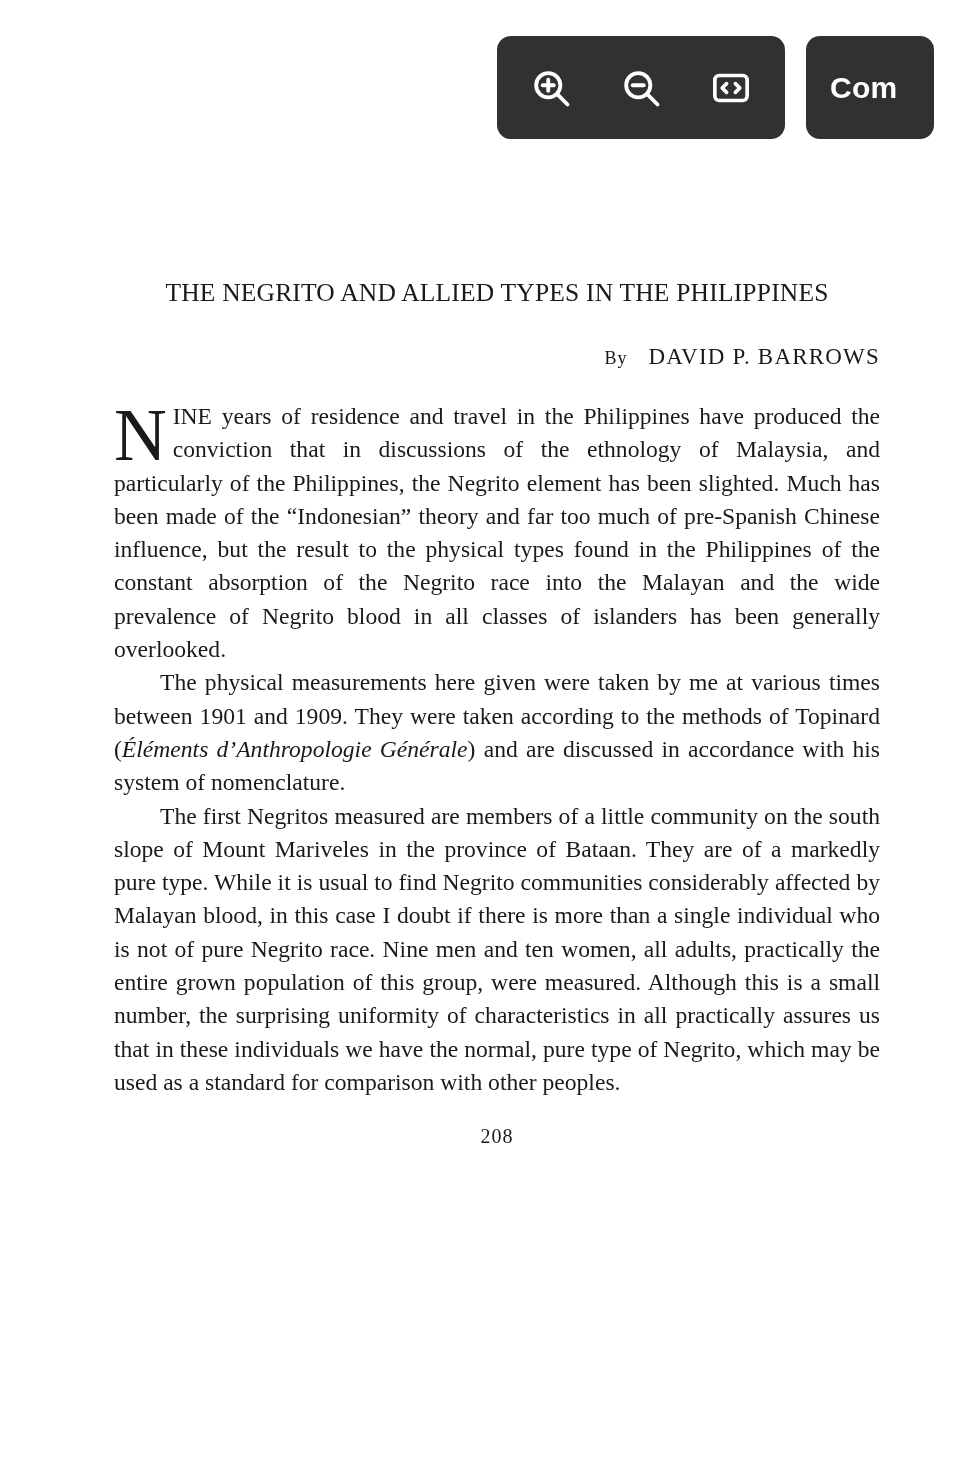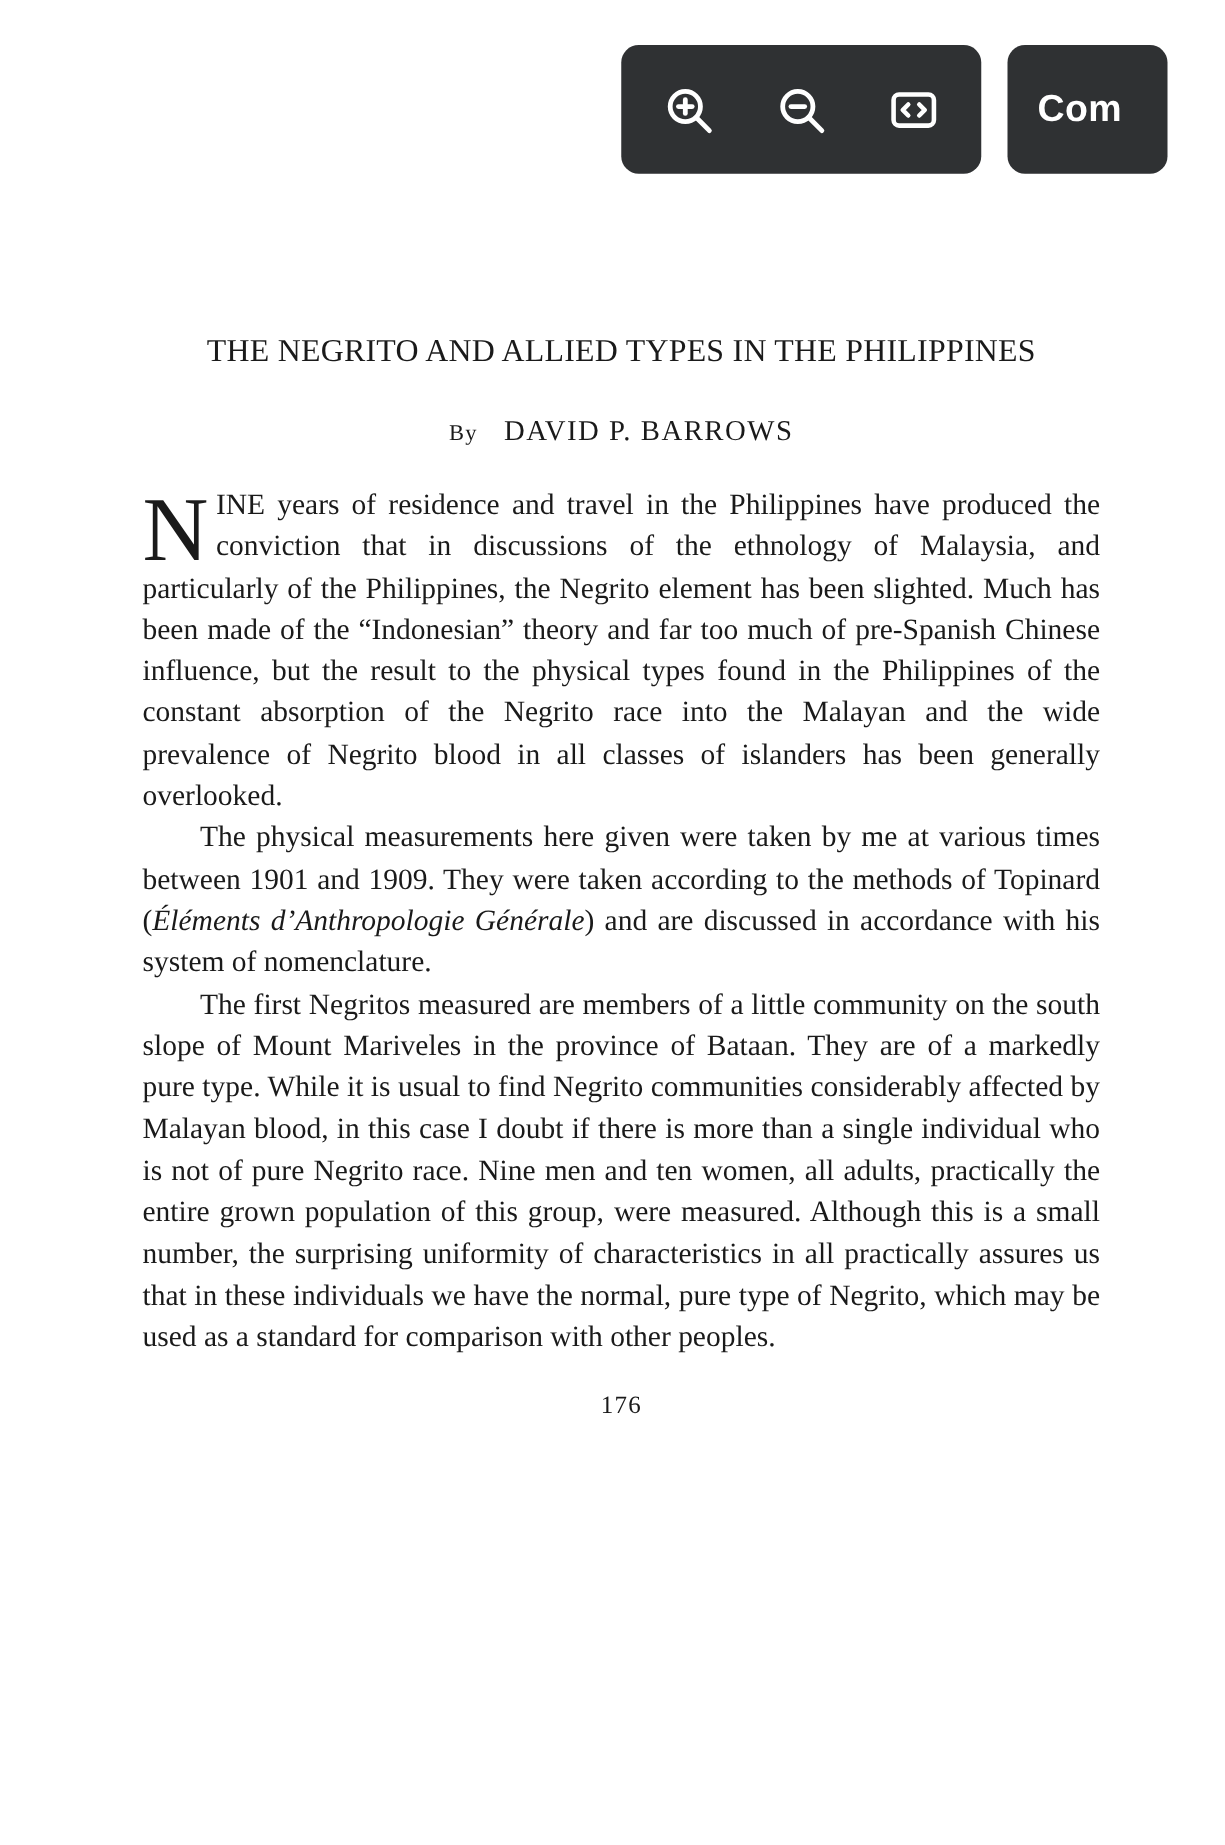--- a/index.html
+++ b/index.html
@@ -61,39 +61,39 @@
     font-size: 30px;
     letter-spacing: 0.3px;
     white-space: nowrap;
     overflow: hidden;
     min-width: 128px;
   }
 
   
   .page {
     position: absolute;
-    top: 266px;
+    top: 278px;
     left: 0;
     width: 784px;
   }
   .article {
     width: 766px;
     margin: 0 auto 0 114px;
     text-align: justify;
   }
   .doc-title {
     font-size: 25.5px;
     letter-spacing: 0.2px;
     text-align: center;
     margin: 0 0 36px 0;
     font-weight: normal;
     white-space: nowrap;
   }
   .doc-byline {
-    text-align: center;
+    text-align: right;
     font-size: 23px;
     letter-spacing: 1.2px;
     margin: 0 0 30px 0;
   }
   .doc-byline .small-caps {
     font-size: 18px;
     letter-spacing: 1px;
   }
 
   p.body-text {
@@ -177,16 +177,16 @@
     <p class="body-text first-para">
       <span class="dropcap">N</span><span>INE years of residence and travel in the Philippines have produced the conviction that in discussions of the ethnology of Malaysia, and particularly of the Philippines, the Negrito element has been slighted. Much has been made of the “Indonesian” theory and far too much of pre-Spanish Chinese influence, but the result to the physical types found in the Philippines of the constant absorption of the Negrito race into the Malayan and the wide prevalence of Negrito blood in all classes of islanders has been generally overlooked.</span>
     </p>
 
 
     <p class="body-text"><span>The physical measurements here given were taken by me at various times between 1901 and 1909. They were taken according to the methods of Topinard (</span><span class="ital">Éléments d’Anthropologie Générale</span><span>) and are discussed in accordance with his system of nomenclature.</span></p>
 
     <p class="body-text">The first Negritos measured are members of a little community on the south slope of Mount Mariveles in the province of Bataan. They are of a markedly pure type. While it is usual to find Negrito communities considerably affected by Malayan blood, in this case I doubt if there is more than a single individual who is not of pure Negrito race. Nine men and ten women, all adults, practically the entire grown population of this group, were measured. Although this is a small number, the surprising uniformity of characteristics in all practically assures us that in these individuals we have the normal, pure type of Negrito, which may be used as a standard for comparison with other peoples.</p>
 
 
-    <div class="folio">176</div>
+    <div class="folio">208</div>
 
   </div>
 </div>
 
 </body></html>

